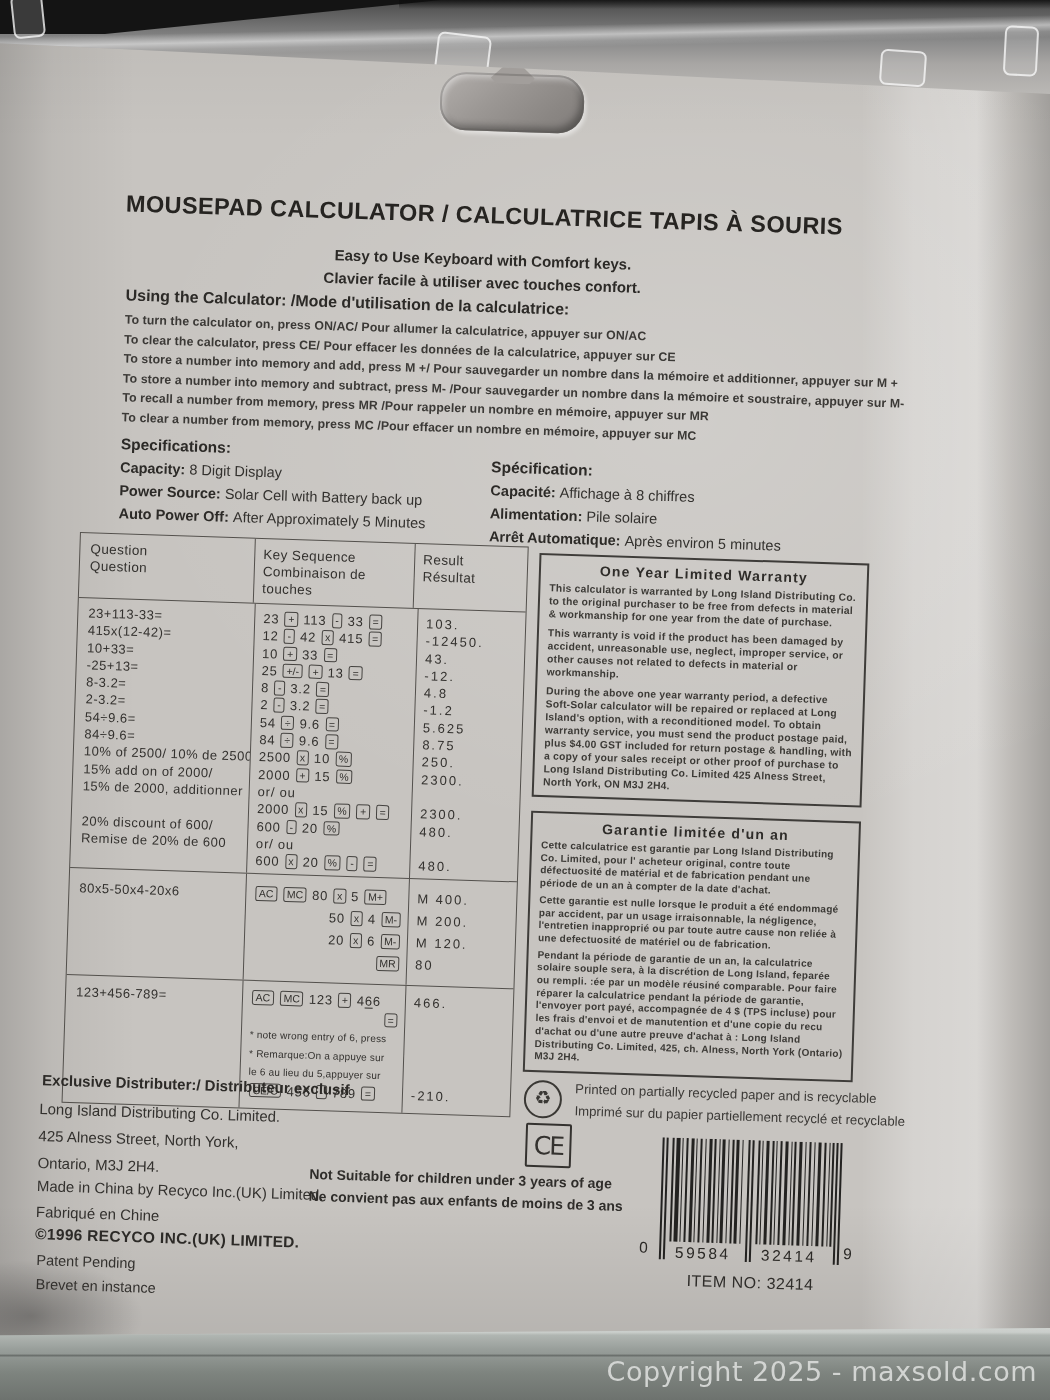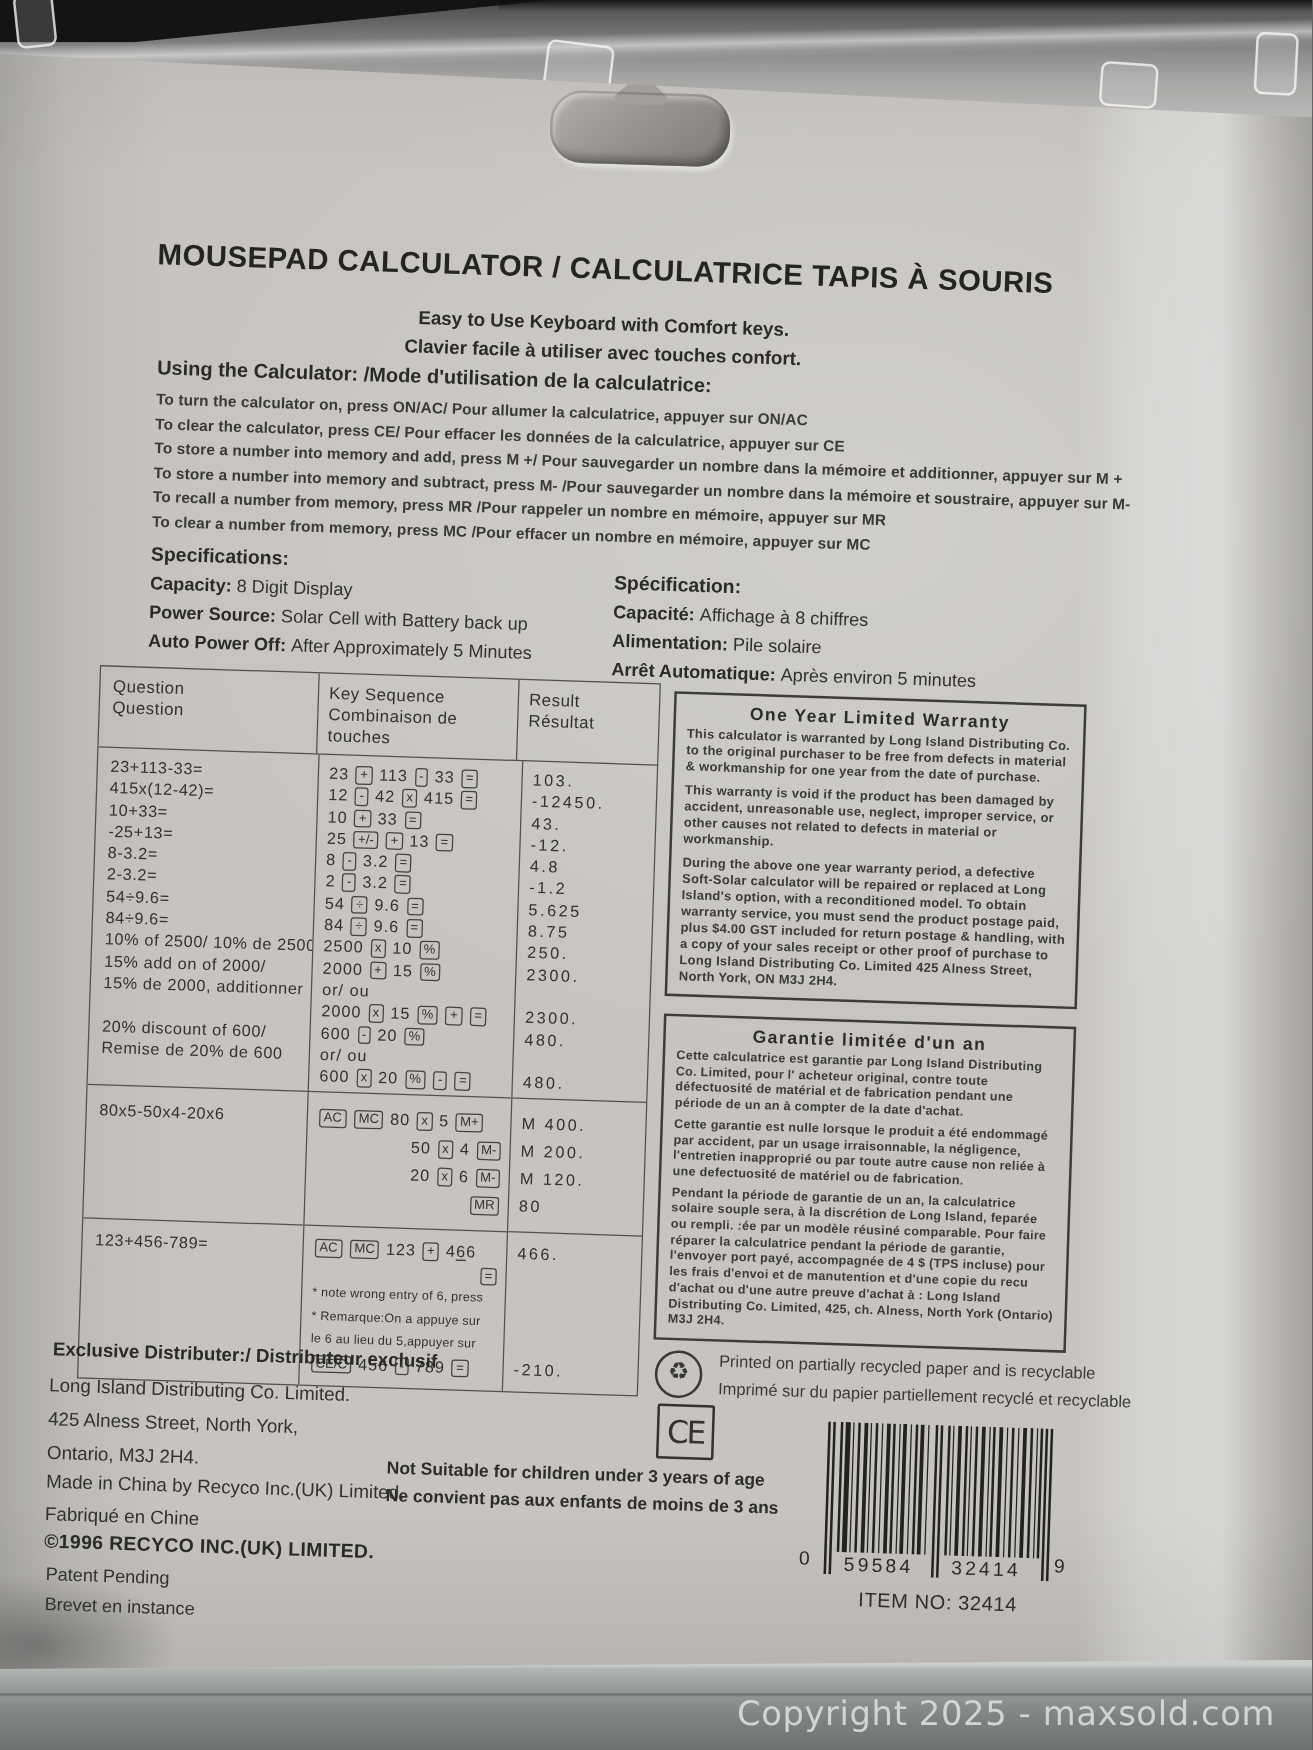--- a/index.html
+++ b/index.html
@@ -111,21 +111,21 @@
   .d0{left:-4px;top:102px;} .d1{left:32px;top:106px;} .d2{left:118px;top:106px;} .d3{left:200px;top:102px;}
   .bc-item{position:absolute;left:0;top:134px;width:100%;text-align:center;font-size:16px;letter-spacing:.5px;color:#2f2d2a;}
 
   
   .bottom-strip{position:absolute;left:0;top:1328px;width:100%;height:72px;z-index:6;
     clip-path:polygon(0 10%,100% 0,100% 100%,0 100%);
     background:
       linear-gradient(180deg, rgba(255,255,255,.28) 6%, rgba(255,255,255,0) 10%),
       linear-gradient(180deg, rgba(0,0,0,0) 36%, rgba(0,0,0,.28) 38%, rgba(0,0,0,0) 41%),
       linear-gradient(180deg,#bcc1bd 0%,#989e9a 30%,#7e847f 62%,#6d726e 100%);}
-  .watermark{position:absolute;right:30px;top:28px;font-family:"DejaVu Sans",sans-serif;
+  .watermark{position:absolute;right:13px;top:28px;font-family:"DejaVu Sans",sans-serif;
     font-size:27px;letter-spacing:.5px;color:#d7d9d7;opacity:.95;}
 </style>
 </head>
 <body>
 
 <div class="photo">
 
   <div class="rot">
 
     <div class="hang-hole">

